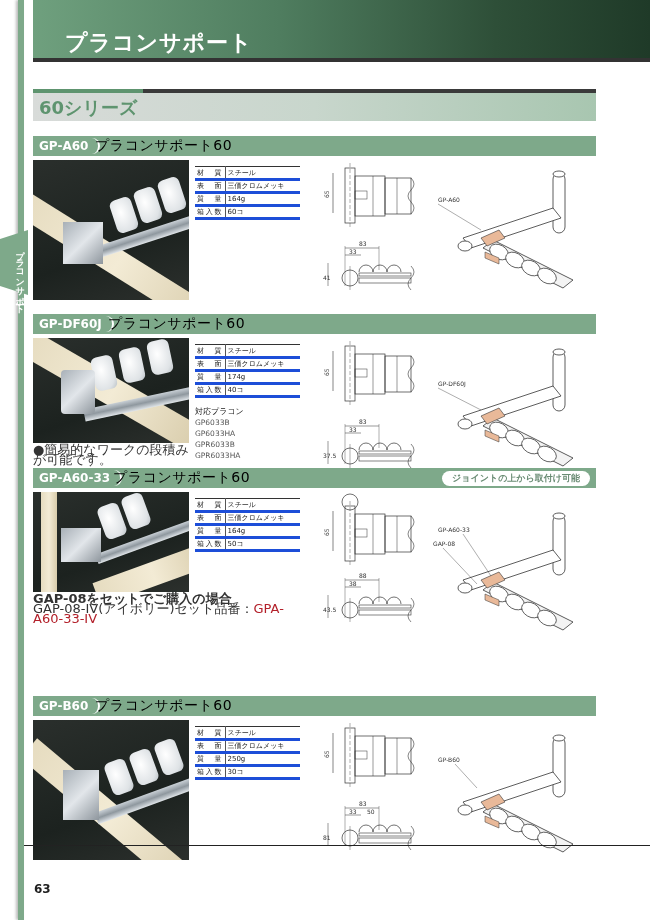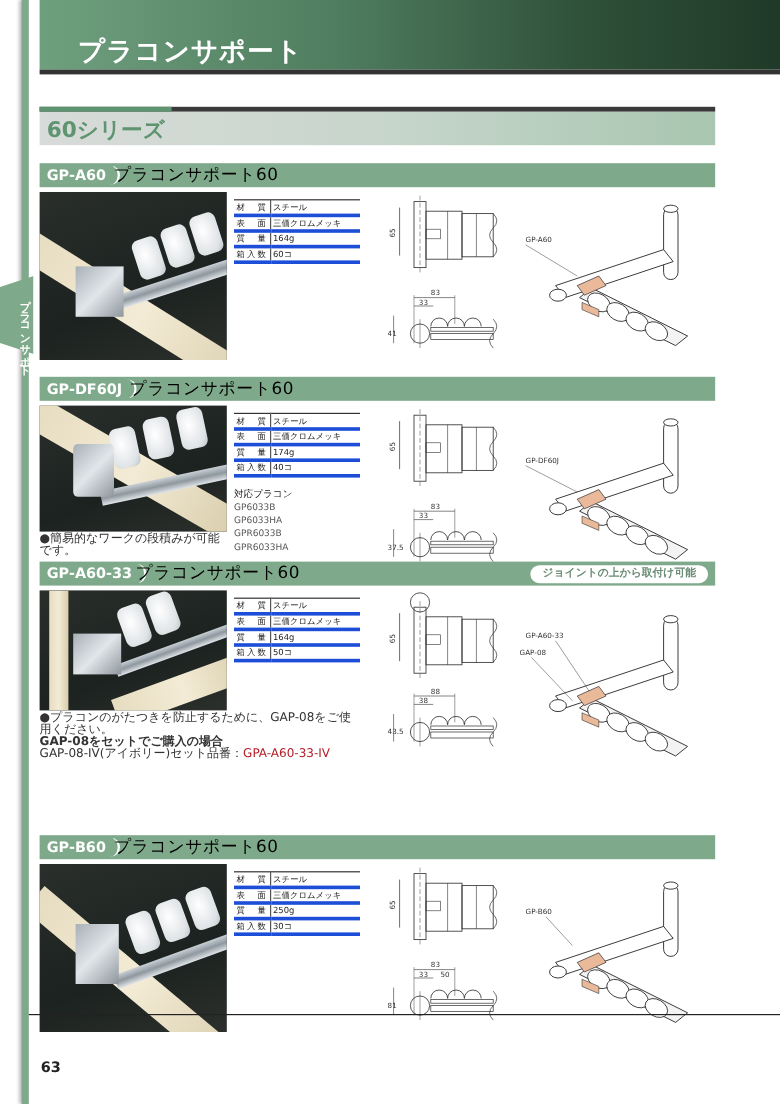--- a/index.html
+++ b/index.html
@@ -43,21 +43,21 @@
   .spec { position: absolute; left: 162px; top: 30px; width: 105px; font-size: 7px; border-collapse: collapse; }
   .spec td { border-bottom: 3px solid #1d4ed8; height: 13px; padding: 0 2px; }
   .spec tr:first-child td { border-top: 1.5px solid #333; }
   .spec tr:nth-child(2) td, .spec tr:nth-child(3) td { }
   .spec tr:nth-child(4) td { border-top: 1.5px solid #333; }
   .spec td.k { width: 30px; border-right: 1px solid #555; text-align: justify; text-align-last: justify; letter-spacing: 1px; }
 
   .compat { position: absolute; left: 162px; font-size: 7.5px; color: #555; line-height: 11px; }
   .compat .h { color: #222; font-weight: normal; font-size: 8px; }
 
-  .notes { position: absolute; left: 0; font-size: 10px; line-height: 10px; color: #333; }
+  .notes { position: absolute; left: 0; font-size: 13px; line-height: 10px; color: #333; }
   .notes b { font-weight: bold; }
   .red { color: #b3202a; font-weight: normal; }
 
   .drawing { position: absolute; left: 290px; top: 22px; width: 110px; height: 145px; }
   .iso { position: absolute; left: 400px; top: 22px; width: 150px; height: 145px; }
 
   .footer-rule { position: absolute; left: 24px; top: 845px; width: 626px; height: 1px; background: #222; }
   .page-num { position: absolute; left: 34px; top: 882px; font-size: 12px; font-weight: bold; }
 </style>
 </head>
@@ -253,21 +253,20 @@
           <td class="k">質　量</td>
           <td>164g</td>
         </tr>
     <tr>
           <td class="k">箱入数</td>
           <td>50コ</td>
         </tr>
   </tbody>
     </table>
   <div class="notes" style="top:126px; width:260px;">
-    <div>●プラコンのがたつきを防止するために、GAP-08をご使用ください。</div>
     <div><b>GAP-08をセットでご購入の場合</b></div>
     <div><span>GAP-08-IV(アイボリー)セット品番：</span><span class="red">GPA-A60-33-IV</span></div>
   </div>
   <svg class="drawing" viewBox="0 0 110 145">
     <circle cx="27" cy="12" r="8" fill="none" stroke="#333" stroke-width="0.7"></circle>
     <use href="#topview" transform="translate(0,6)"></use>
       <use href="#sideview"></use>
     <text x="2" y="46" font-size="6" transform="rotate(-90 4 44)" fill="#333">65</text>
     <text x="36" y="88" font-size="6" fill="#333">88</text>
     <text x="26" y="96" font-size="6" fill="#333">38</text>

